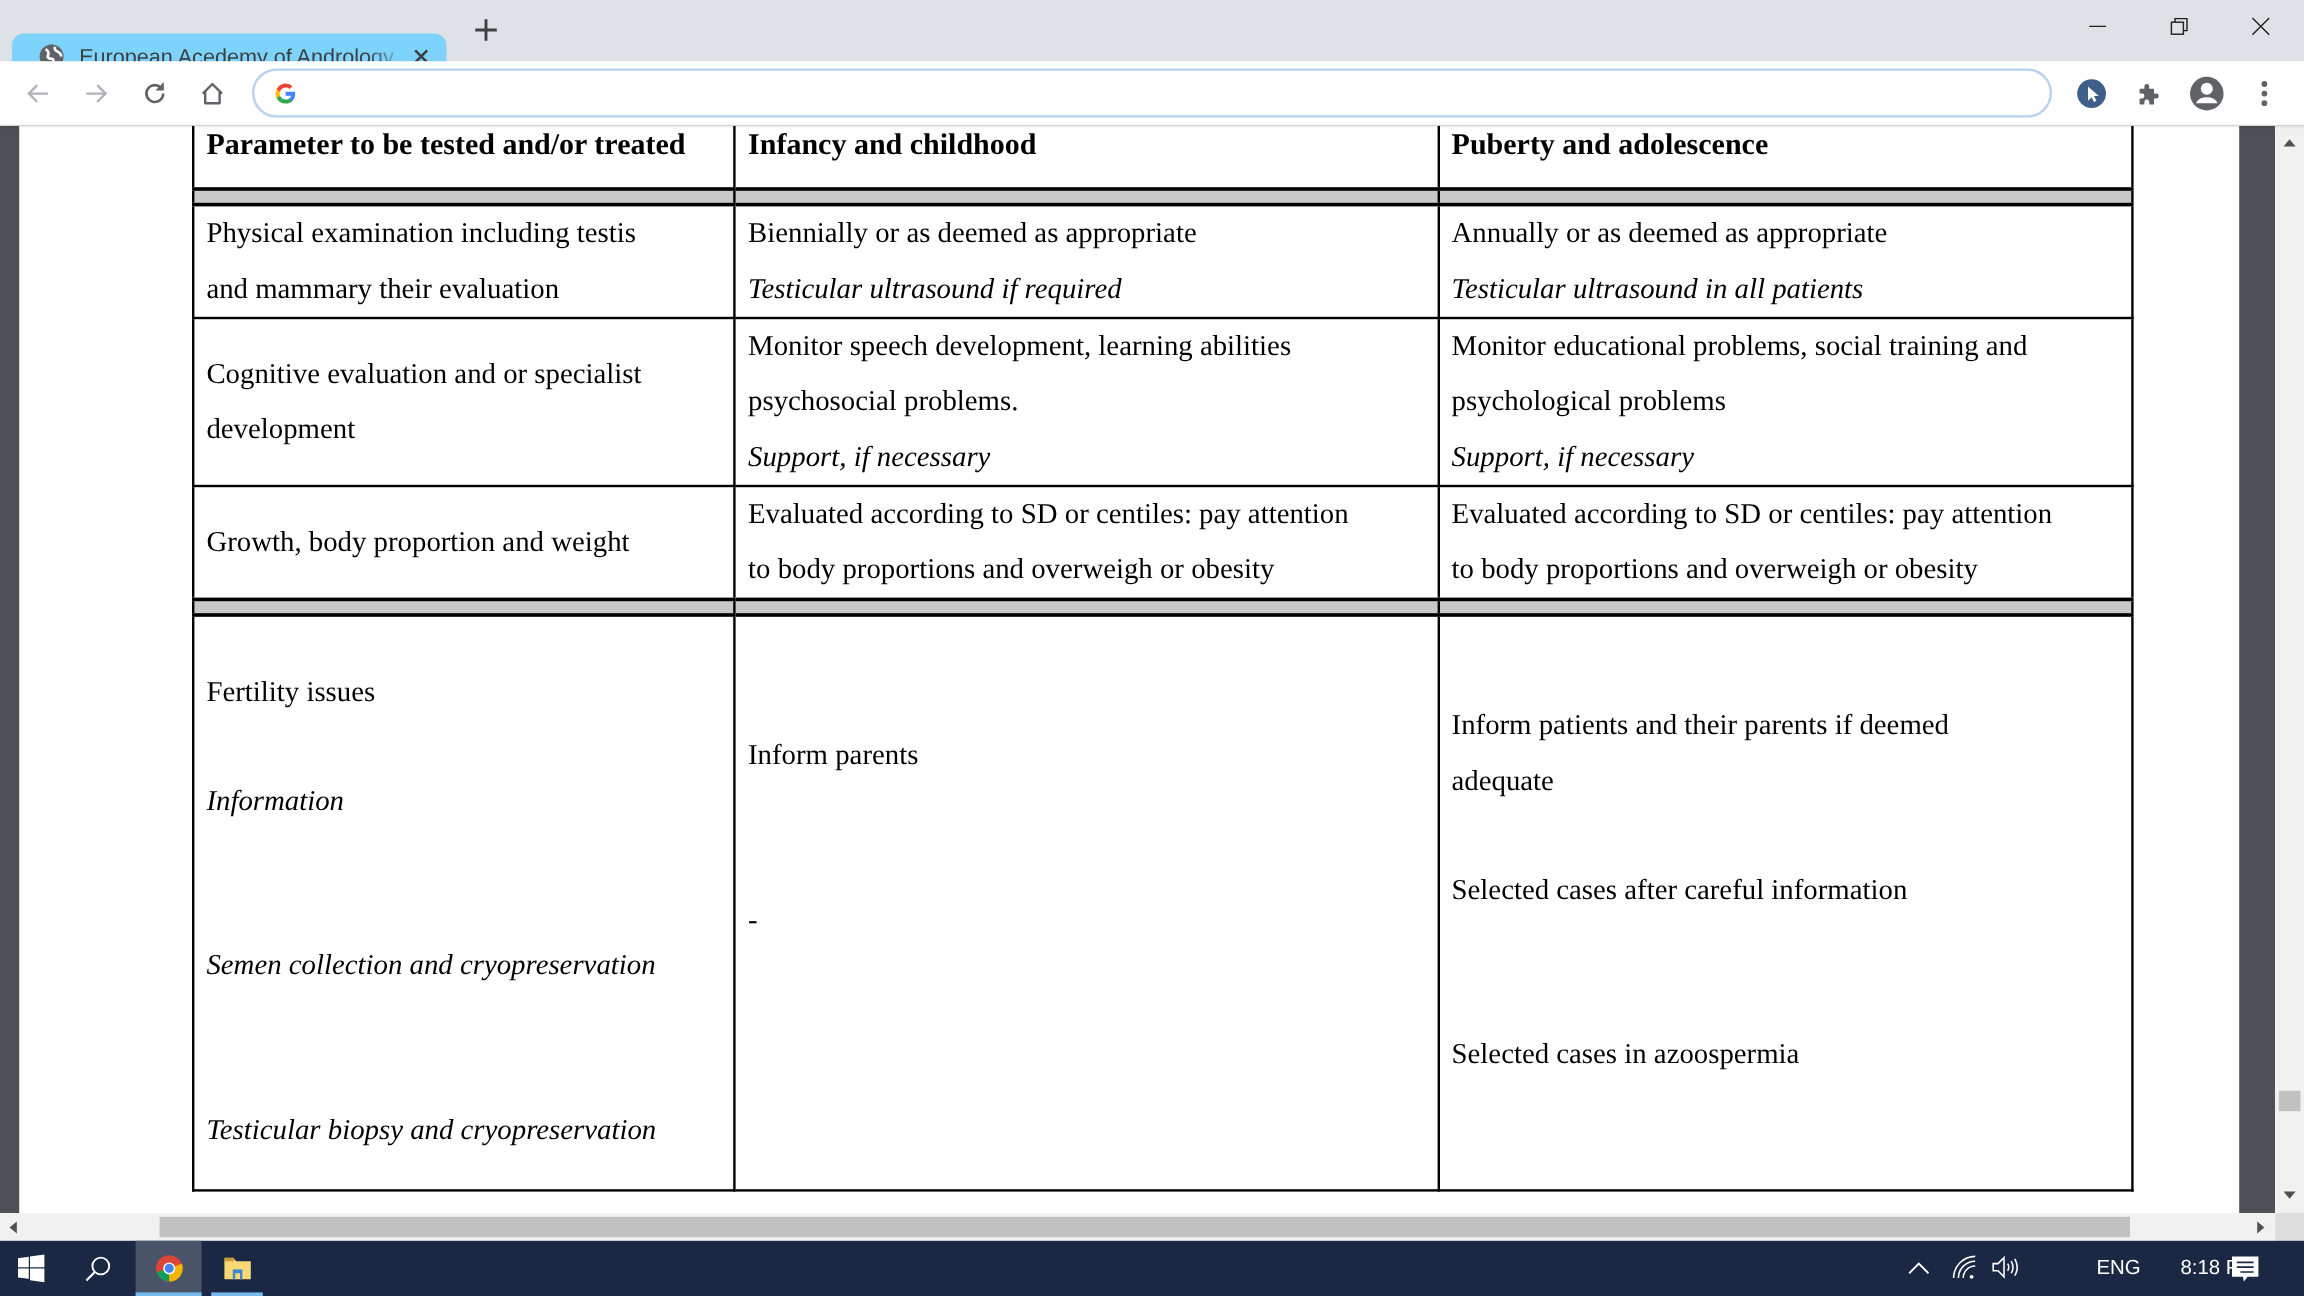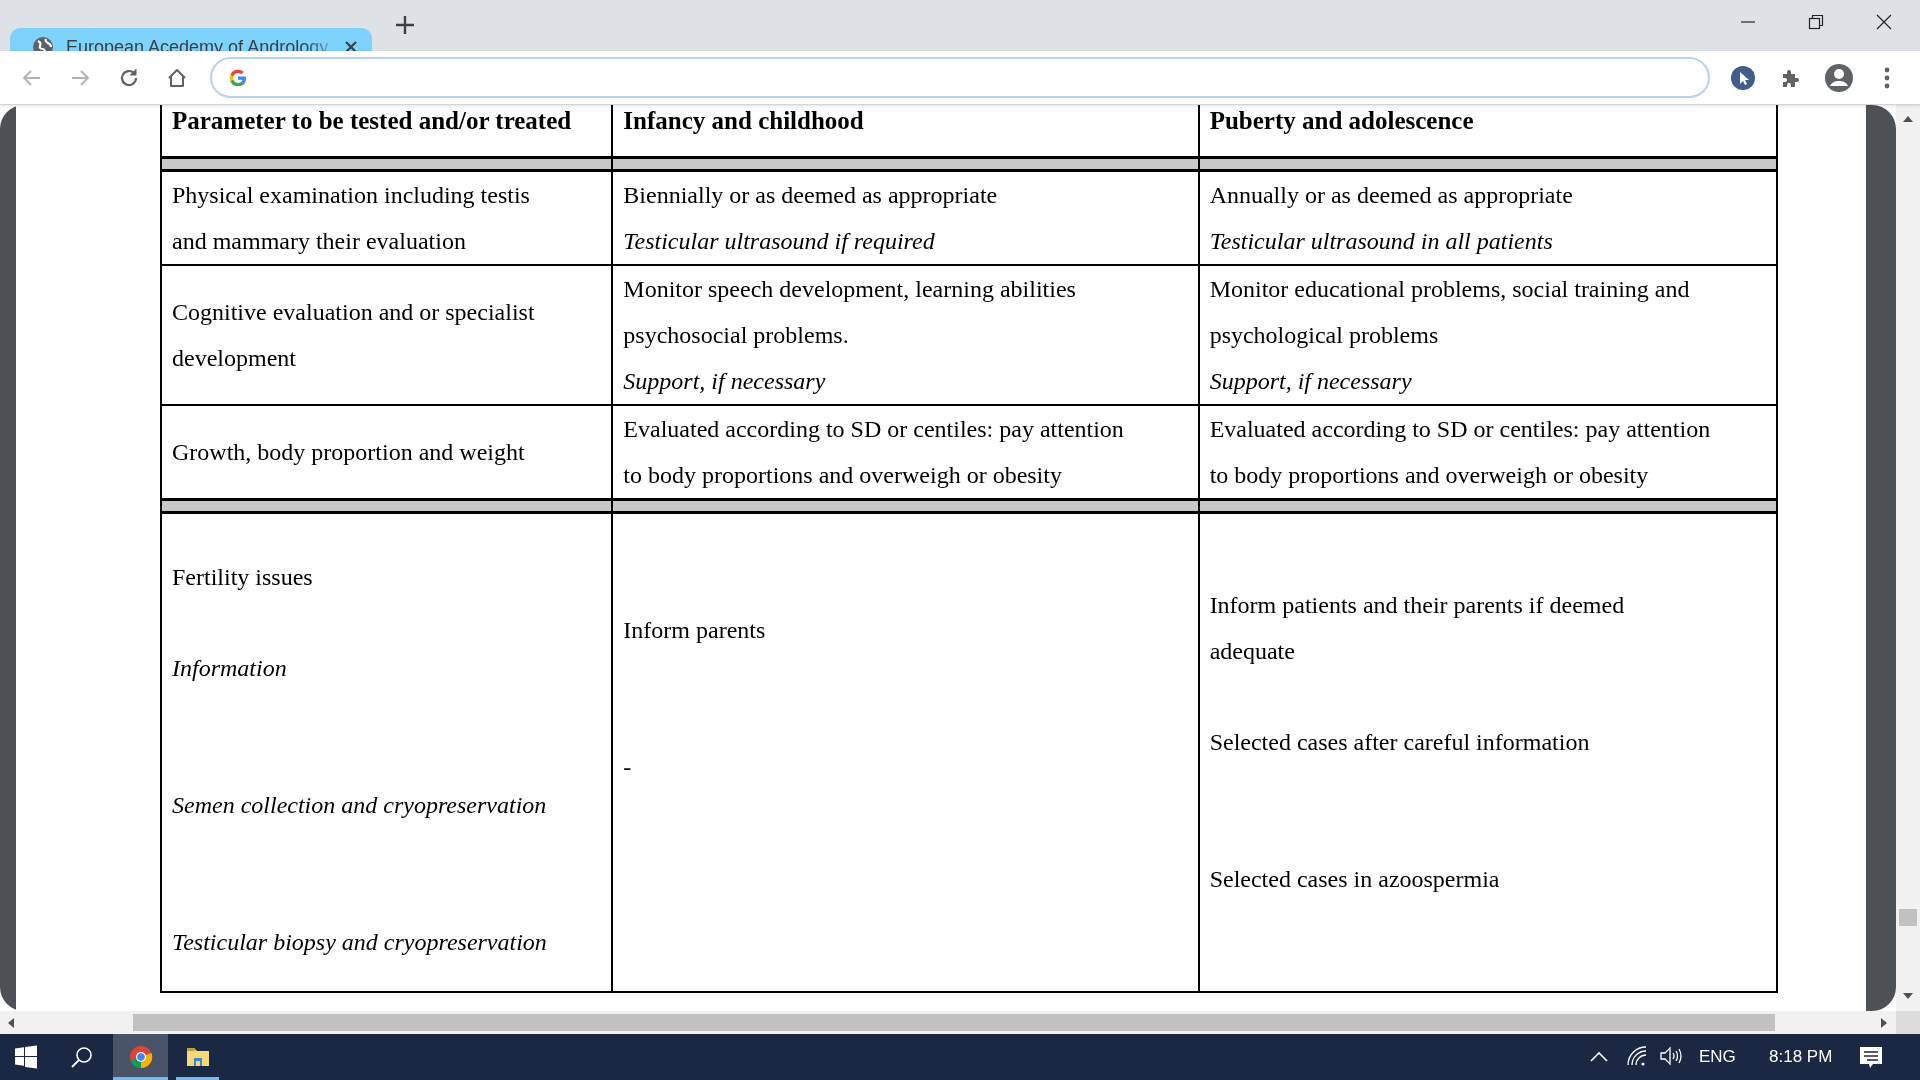--- a/index.html
+++ b/index.html
@@ -24,21 +24,21 @@
              border-bottom: 1px solid #d4d4d4; box-shadow: 0 1px 3px rgba(0,0,0,.12); z-index: 3; }
   .nav-btn { position: absolute; top: 13px; width: 28px; height: 28px; display: flex; align-items: center; justify-content: center; }
   .omnibox { position: absolute; left: 210px; top: 6px; width: 1500px; height: 41px; border: 2px solid #b9d1f0;
              border-radius: 21px; background: #fff; }
   .omnibox-g { position: absolute; left: 16px; top: 9px; width: 20px; height: 20px; }
   .omnibox-input { position: absolute; left: 46px; top: 0; width: 1420px; height: 37px; border: none; outline: none;
                    font-size: 16px; font-family: "Liberation Sans", sans-serif; background: transparent; }
   .tb-icon { position: absolute; top: 12px; width: 30px; height: 30px; display: flex; align-items: center; justify-content: center; }
 
   
-  .viewport { position: absolute; left: 0; top: 105px; width: 1896px; height: 906px; background: #fff; overflow: hidden; border-radius: 24px; }
+  .viewport { position: absolute; left: 0; top: 105px; width: 1896px; height: 906px; background: #fff; overflow: hidden; }
   .left-strip { position: absolute; left: 0; top: 0; width: 16px; height: 906px; background: #4d5155; }
   .right-strip { position: absolute; left: 1866px; top: 0; width: 30px; height: 906px; background: #4d5155; }
   .watermark { position: absolute; left: 16px; top: 0; width: 110px; height: 906px; overflow: hidden; }
 
   
   .doc-table { position: absolute; left: 160px; top: -6px; width: 1618px; border-collapse: collapse;
                font-family: "Liberation Serif", serif; font-size: 24px; color: #000; }
   .doc-table td, .doc-table th { border: 2px solid #000; vertical-align: top; padding: 0 10px; text-align: left; }
   .doc-table th { font-weight: bold; font-size: 25px; height: 57px; padding-top: 6px; }
   .col1 { width: 452px; } .col2 { width: 587px; } .col3 { width: 579px; }
@@ -53,21 +53,21 @@
   .hscroll { position: absolute; left: 0; top: 1011px; width: 1920px; height: 23px; background: #f1f1f1; }
   .hscroll-thumb { position: absolute; left: 133px; top: 3px; width: 1642px; height: 17px; background: #c1c1c1; }
   .corner { position: absolute; left: 1896px; top: 0; width: 24px; height: 23px; background: #dcdcdc; }
   .arrow { position: absolute; width: 0; height: 0; }
 
   
   .taskbar { position: absolute; left: 0; top: 1034px; width: 1920px; height: 46px; background: #1a2844; }
   .tk-item { position: absolute; top: 0; height: 46px; display: flex; align-items: center; justify-content: center; }
   .tk-active { background: #4a5468; }
   .tk-underline { position: absolute; bottom: 0; left: 0; right: 0; height: 3px; background: #76b9ed; }
-  .tray-text { position: absolute; top: 0; height: 46px; line-height: 46px; color: #fff; font-size: 17px; }
+  .tray-text { position: absolute; top: 0; height: 46px; line-height: 46px; color: #fff; font-size: 17px; margin-left: 48px; }
 </style>
 </head>
 <body>
 
 <div class="tabstrip">
   <div class="tab">
     <svg class="tab-favicon" viewBox="0 0 24 24">
       <circle cx="12" cy="12" r="10" fill="#5f6368"></circle>
       <path d="M7 6c2 1 3 3 2 5s1 3 3 3 2 3 1 5M15 4c-1 2 0 3 2 4s3 2 3 4" stroke="#fff" stroke-width="2.2" fill="none"></path>
     </svg>

